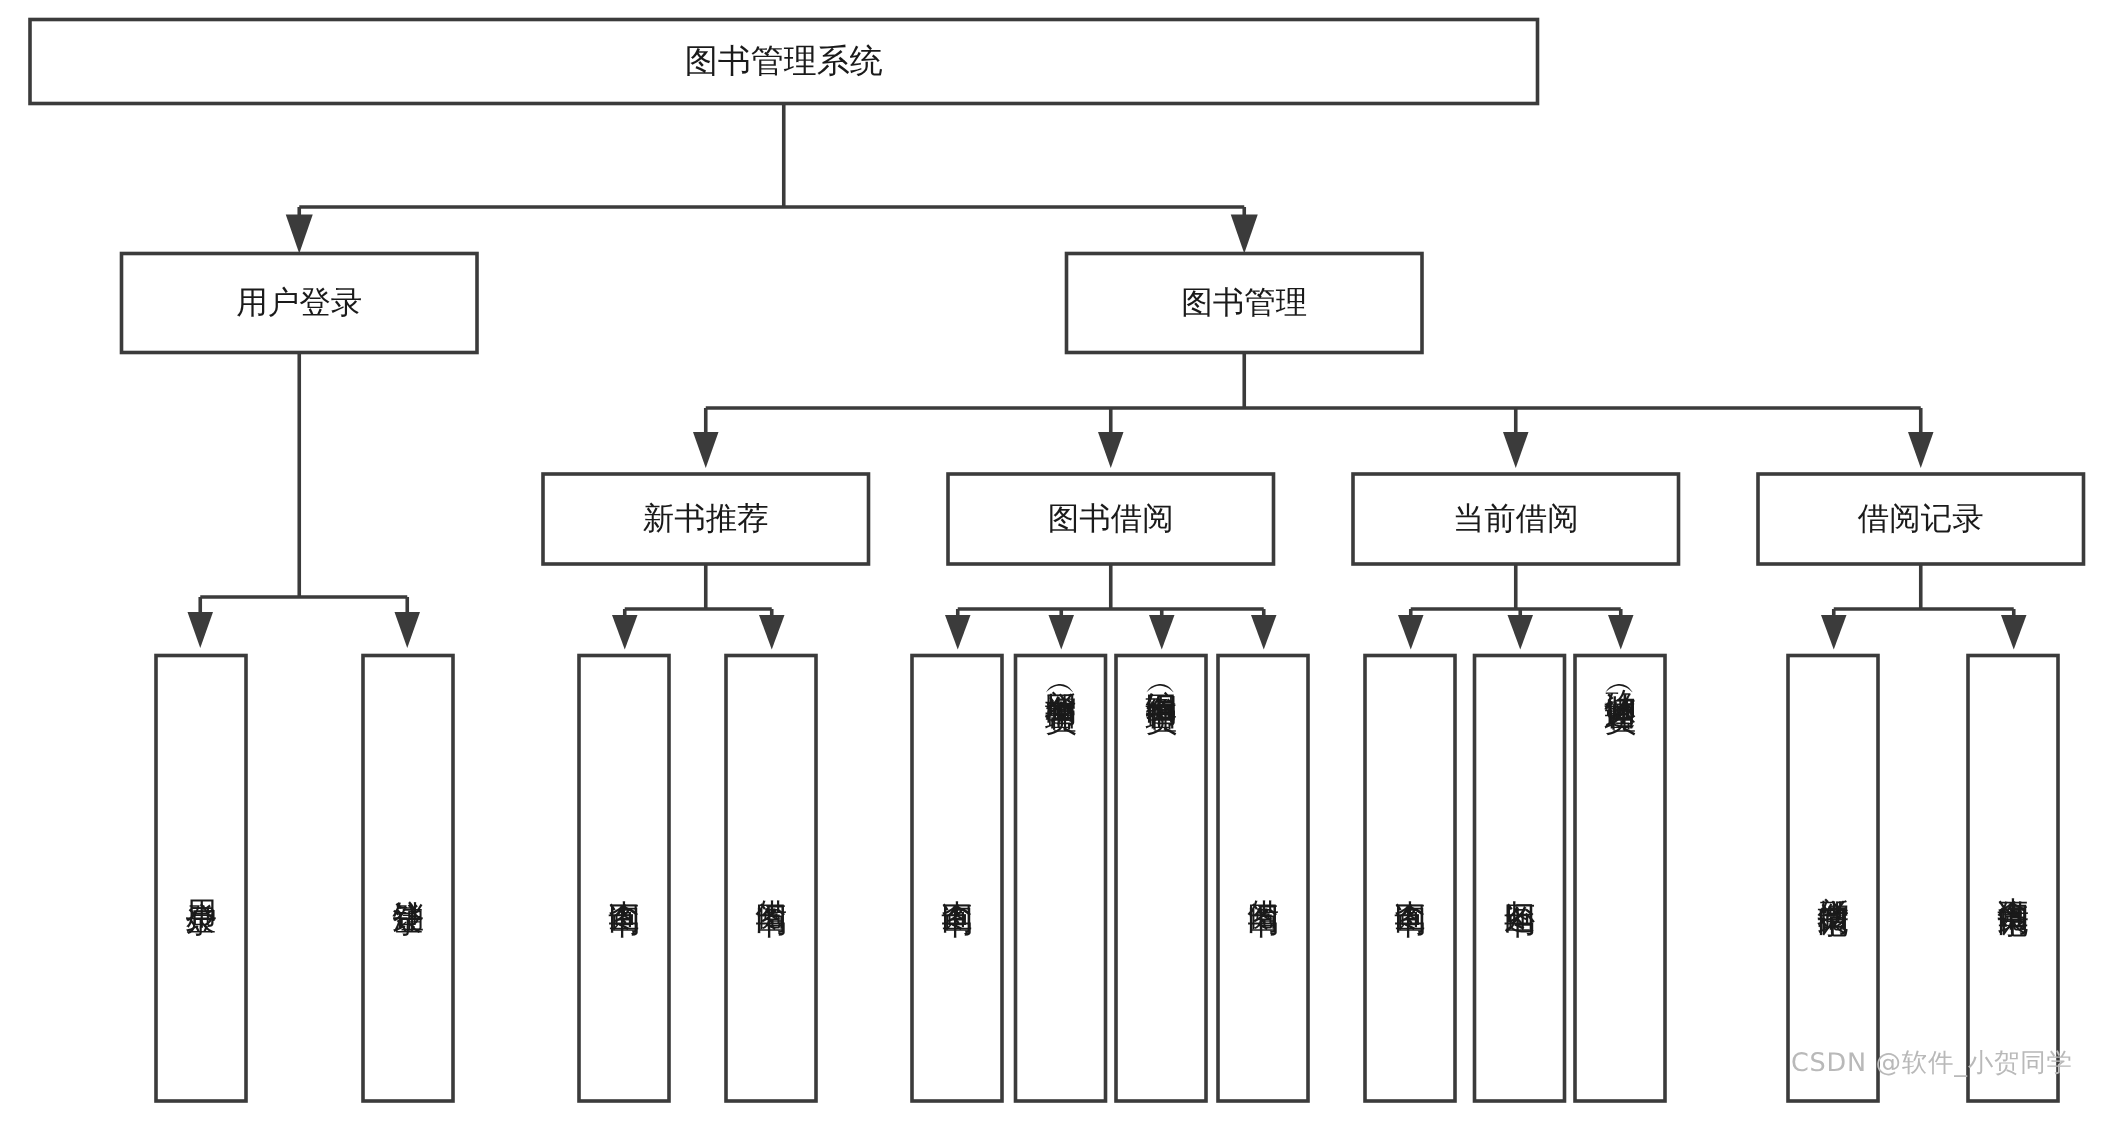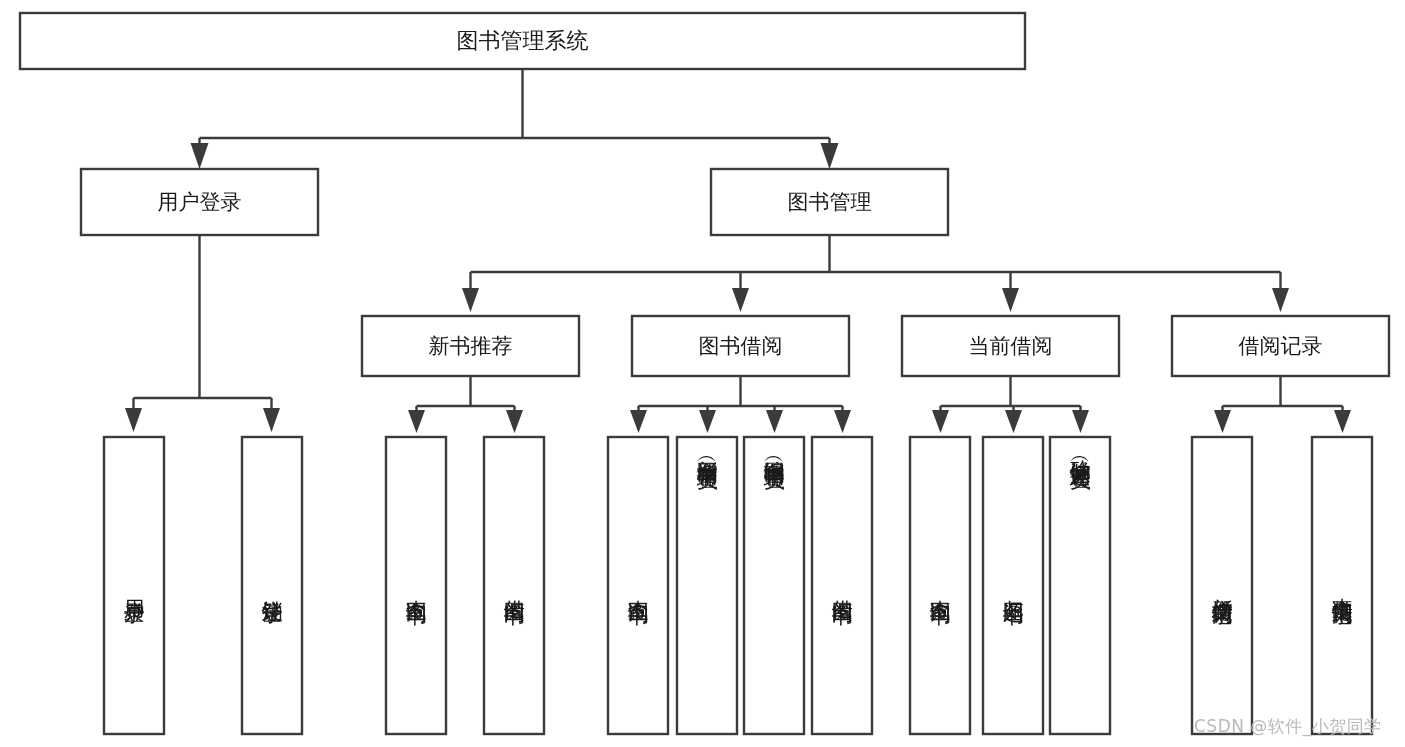--- a/index.html
+++ b/index.html
@@ -247,15 +247,15 @@
   <div class="vlabel-wrap" style="left:1050px;top:443px;width:60px;height:291px;align-items:flex-start;">
     <span class="vlabel-text">确认归还（管理员）</span>
   </div>
   <div class="vlabel-wrap" style="left:1192px;top:437px;width:60px;height:297px;">
     <span class="vlabel-text">新增借阅记录</span>
   </div>
   <div class="vlabel-wrap" style="left:1312px;top:437px;width:60px;height:297px;">
     <span class="vlabel-text">查询借阅记录</span>
   </div>
 
-  <div class="watermark" style="left:1194px;top:697px;margin-top:18px;">CSDN @软件_小贺同学</div>
+  <div class="watermark" style="left:1194px;top:697px;">CSDN @软件_小贺同学</div>
 
 </div>
 
 </body></html>

